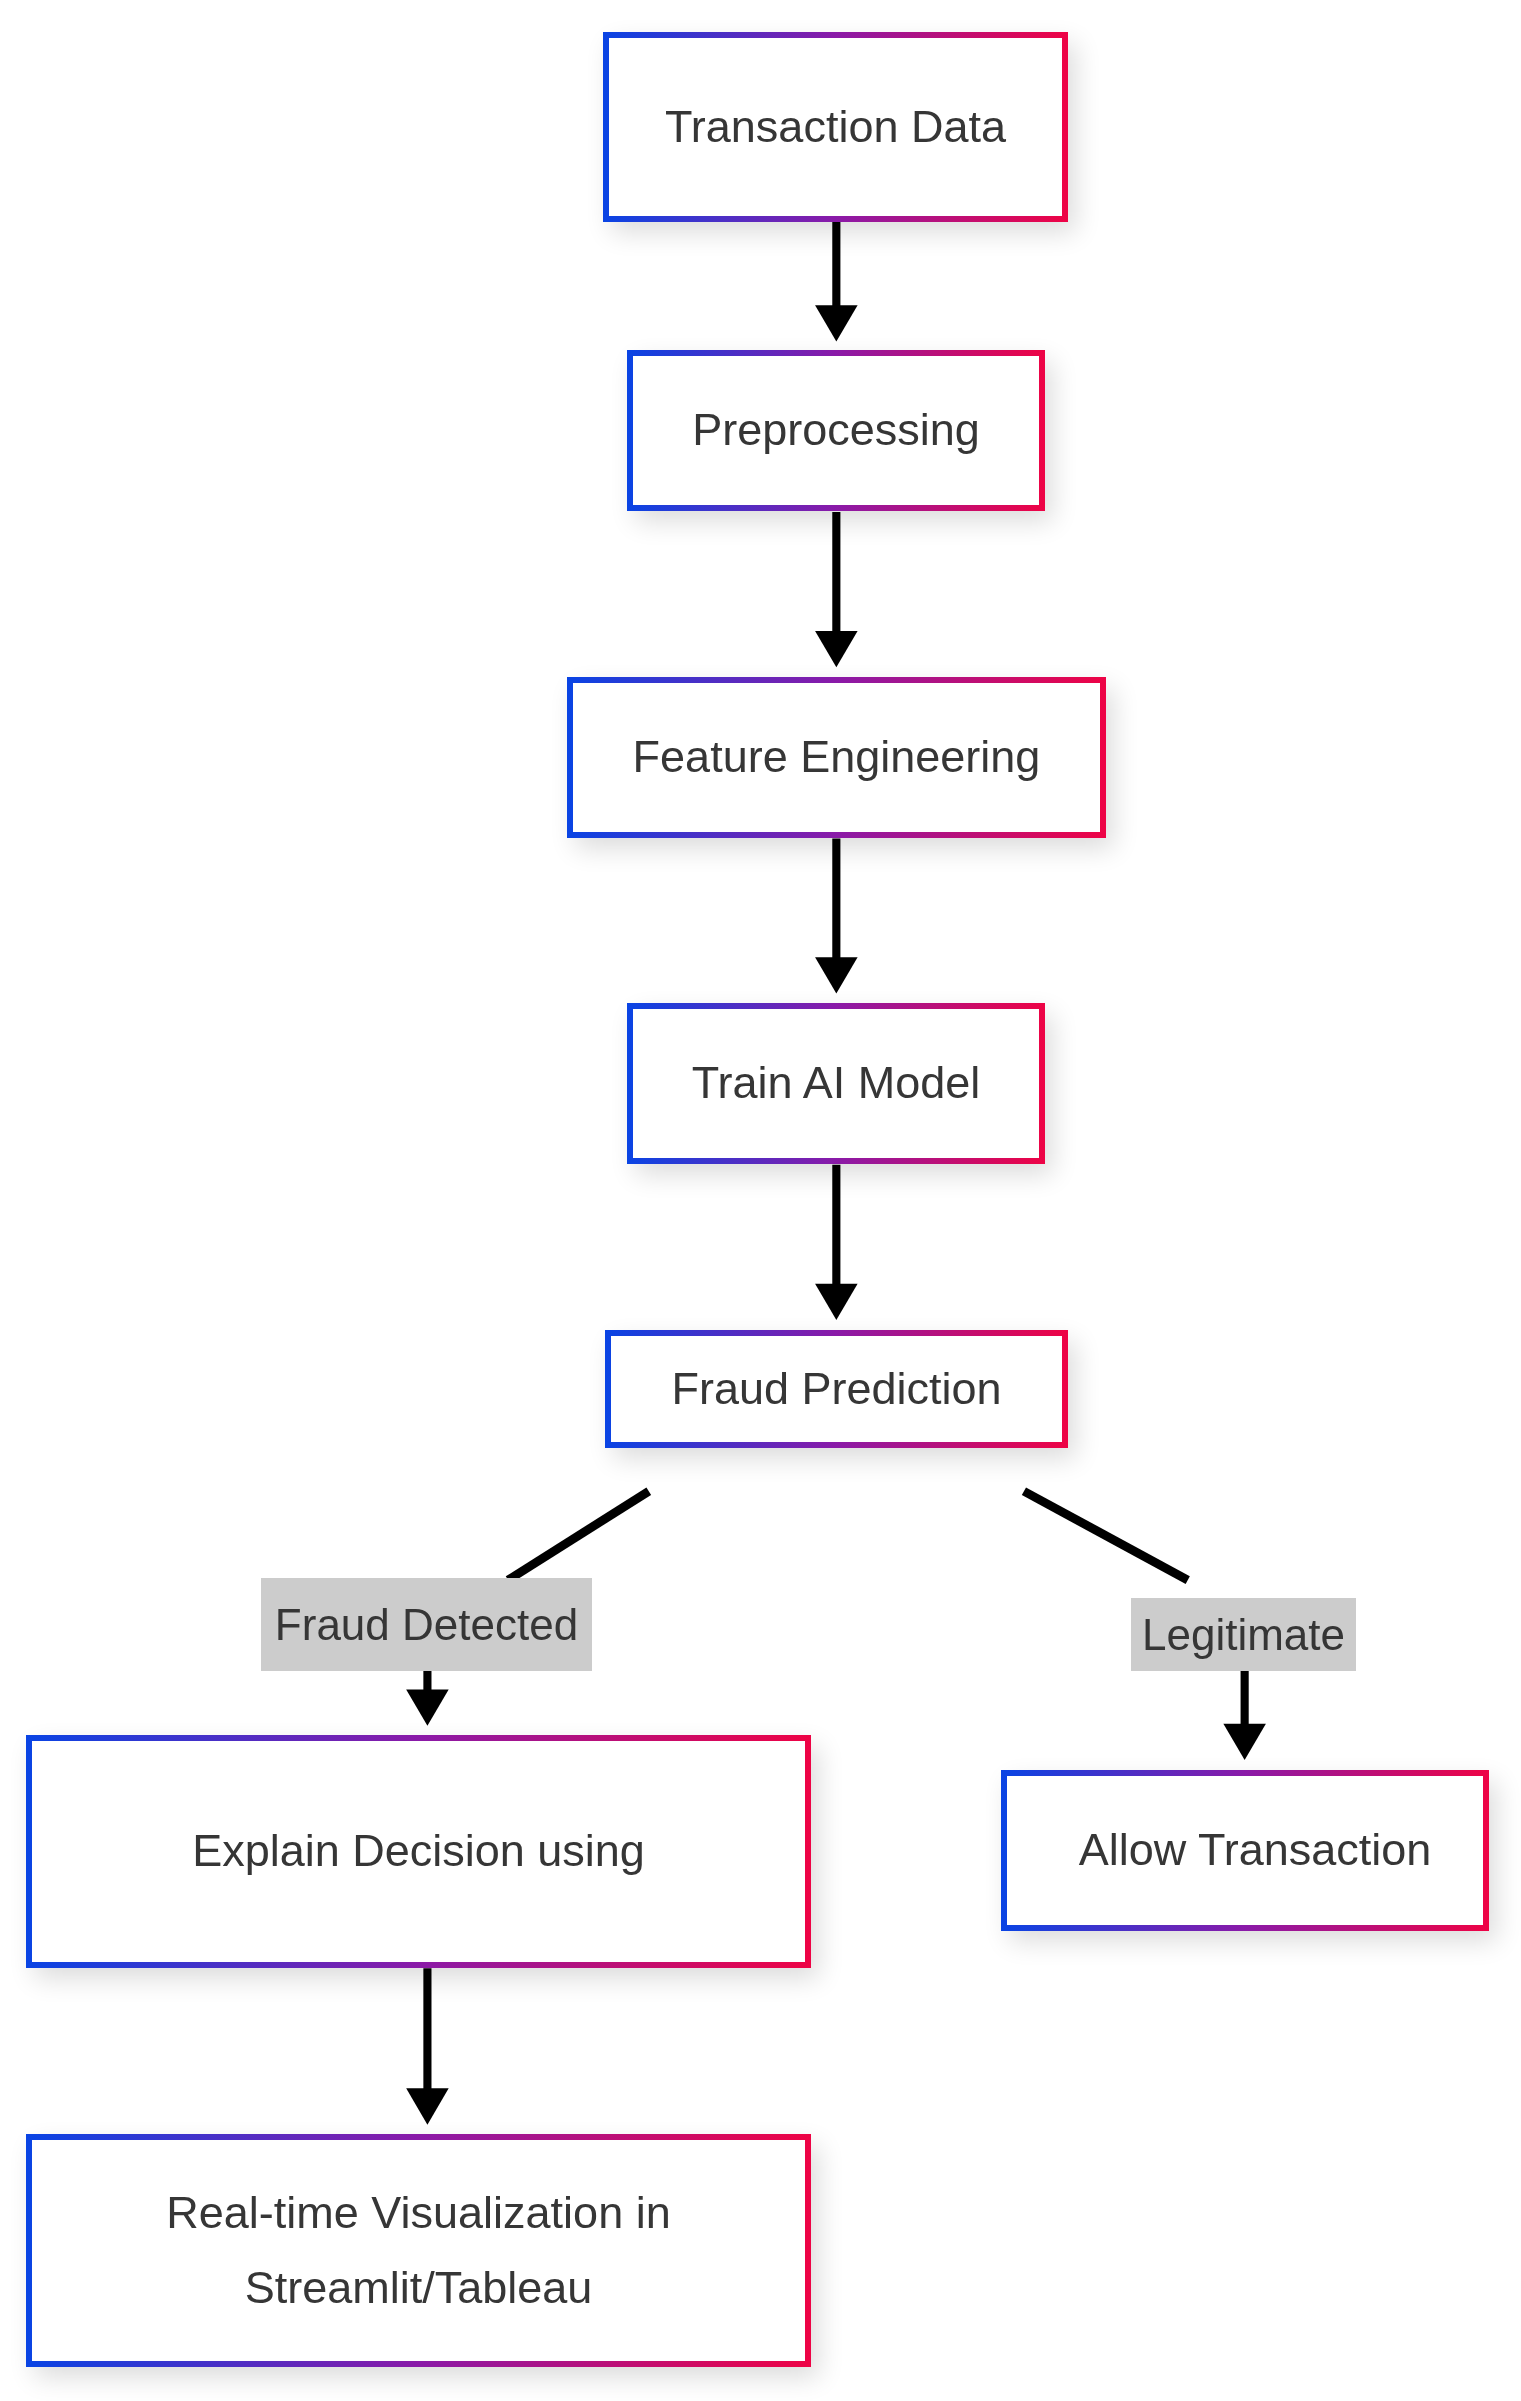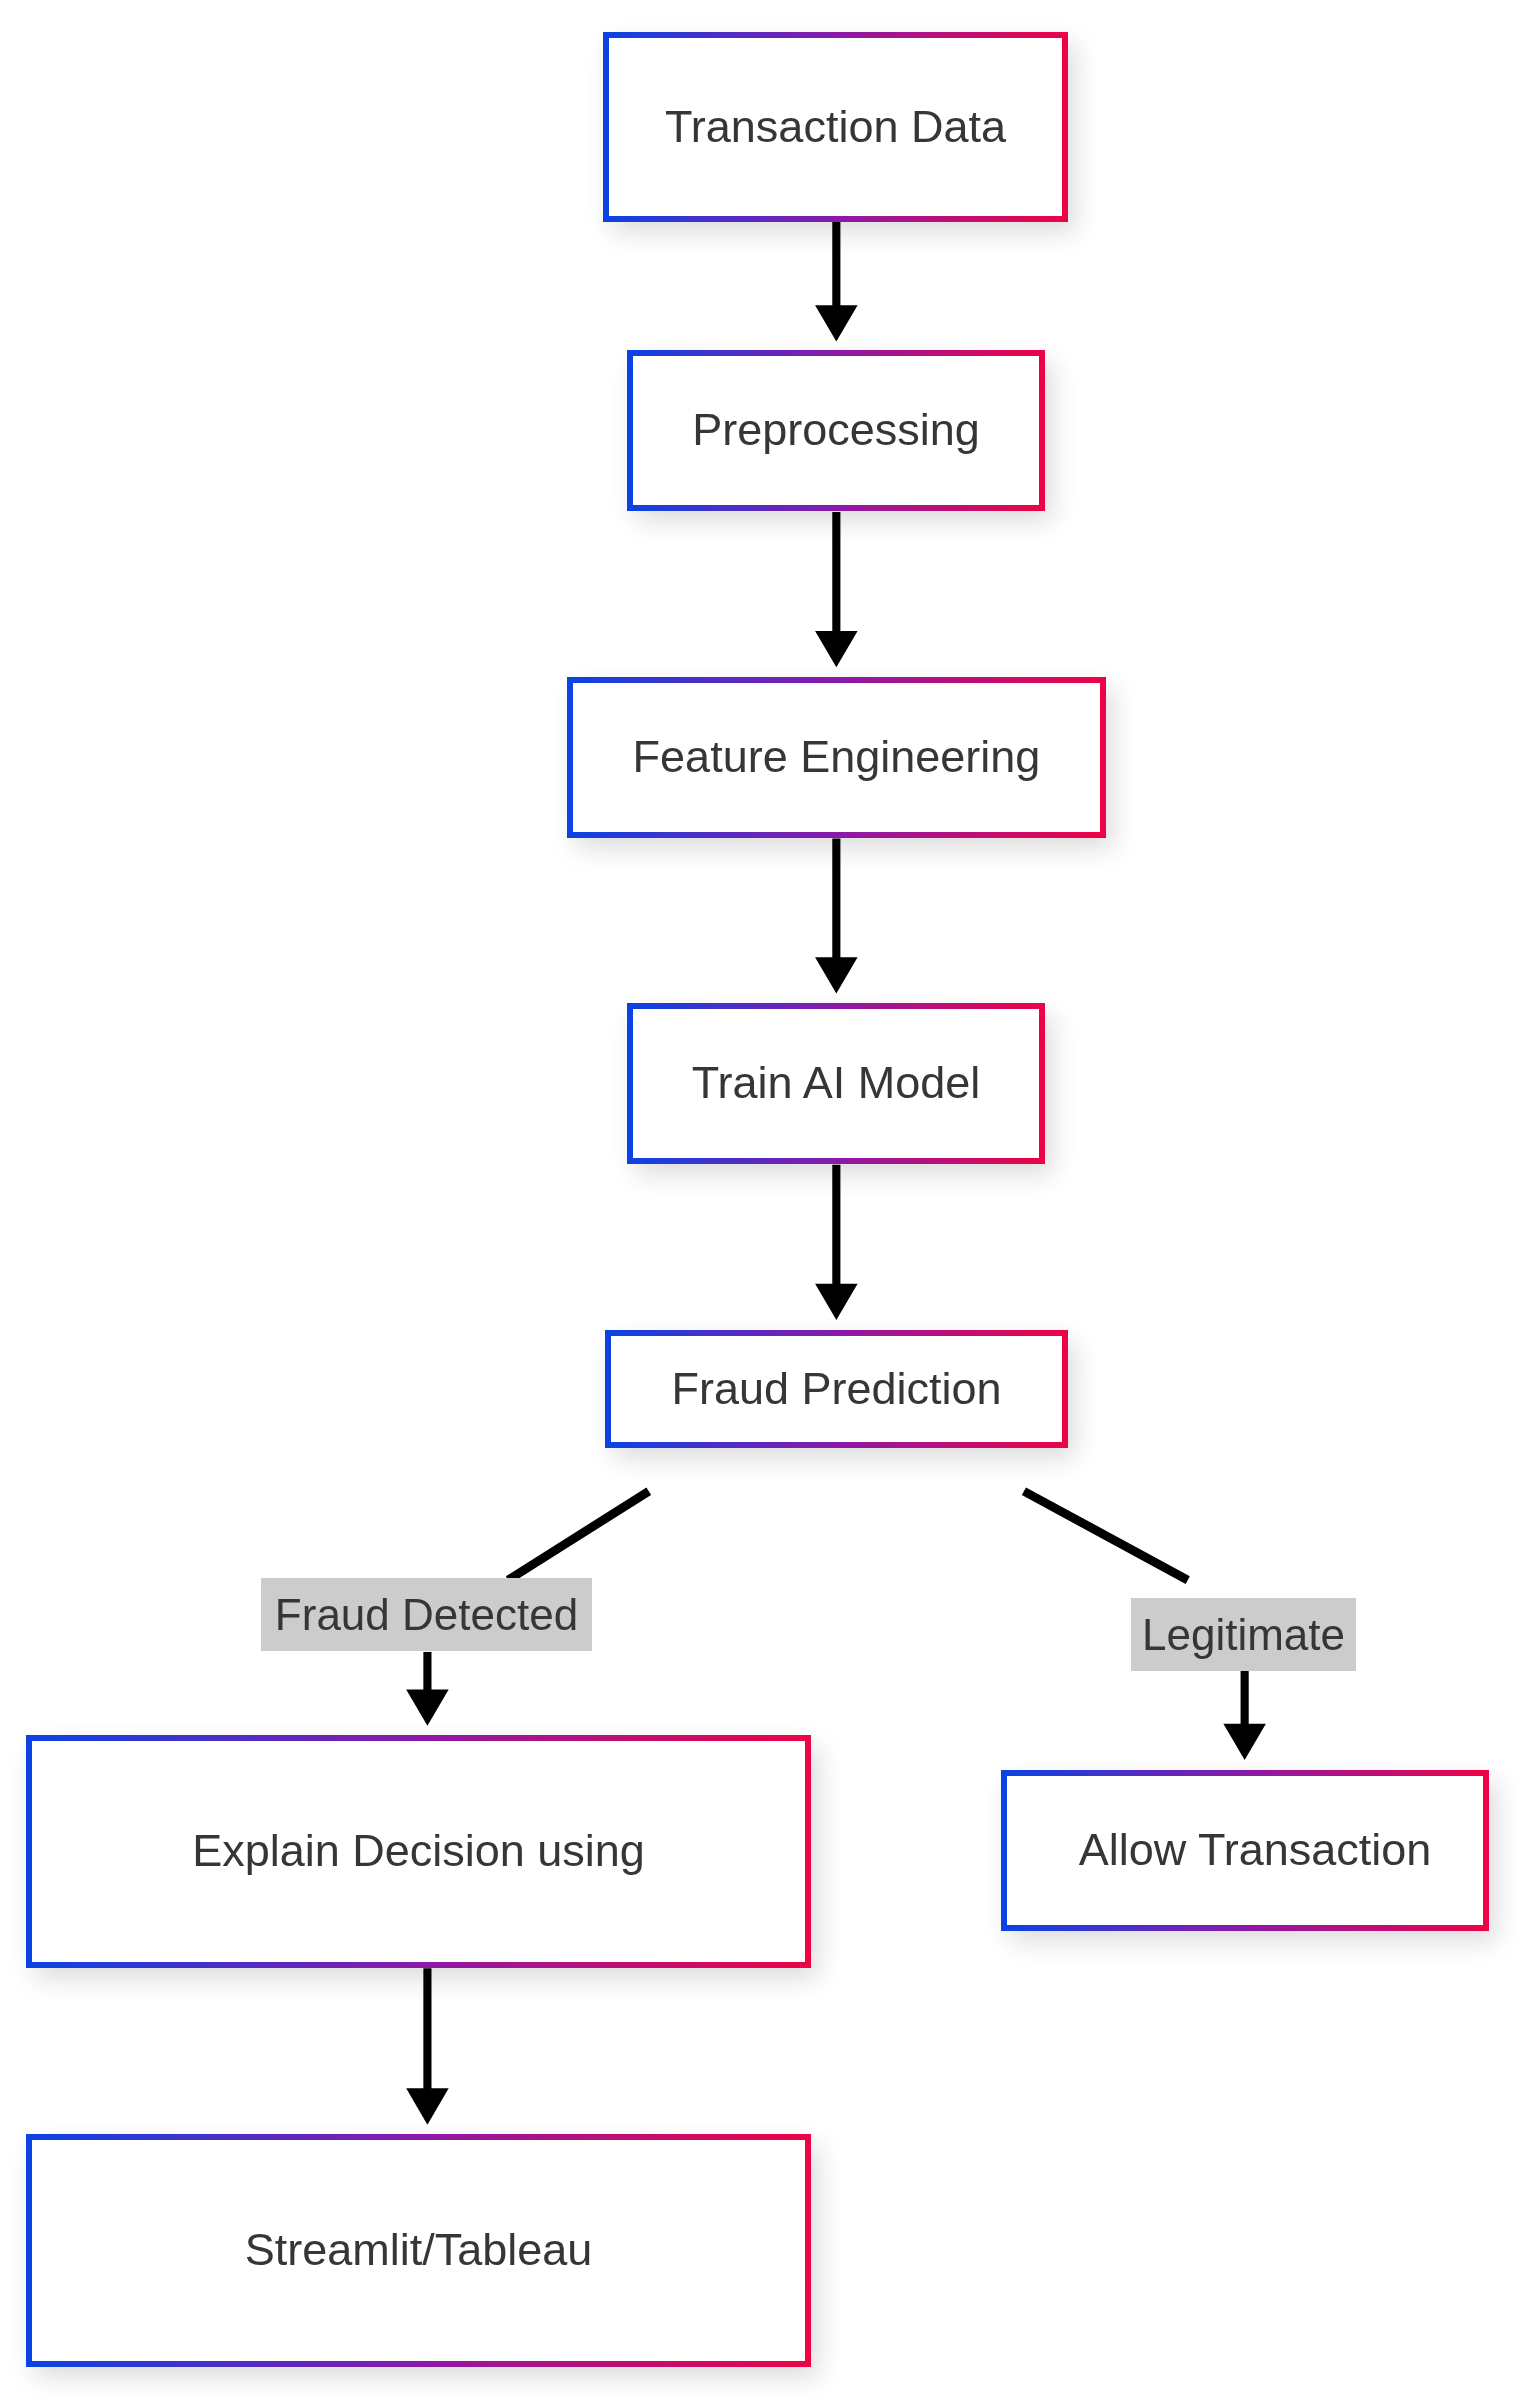--- a/index.html
+++ b/index.html
@@ -117,30 +117,31 @@
   </div>
 
   <div class="node" style="left:627px; top:1003px; width:418px; height:161px;">
     <span>Train AI Model</span>
   </div>
 
   <div class="node" style="left:605px;  top:1330px; width:463px; height:118px;">
     <span>Fraud Prediction</span>
   </div>
 
-  <div class="edge-label" style="left:261px; top:1578px; width:331px; height:73px;">Fraud Detected</div>
+  <div class="edge-label" style="left:261px; top:1578px; width:331px; height:93px;">Fraud Detected</div>
 
   <div class="edge-label" style="left:1131px; top:1578px; width:225px; height:73px;margin-top:20px;">Legitimate</div>
 
   <div class="node" style="left:26px;   top:1735px; width:785px; height:233px;">
     <span>Explain Decision using</span>
   </div>
 
   <div class="node" style="left:1001px; top:1770px; width:488px; height:161px;padding-left:20px;">
     <span>Allow Transaction</span>
   </div>
 
   <div class="node" style="left:26px;   top:2134px; width:785px; height:233px;">
+    <span>Real-time Visualization in</span>
     <span>Streamlit/Tableau</span>
   </div>
 
 </div>
 
 
 </body></html>

